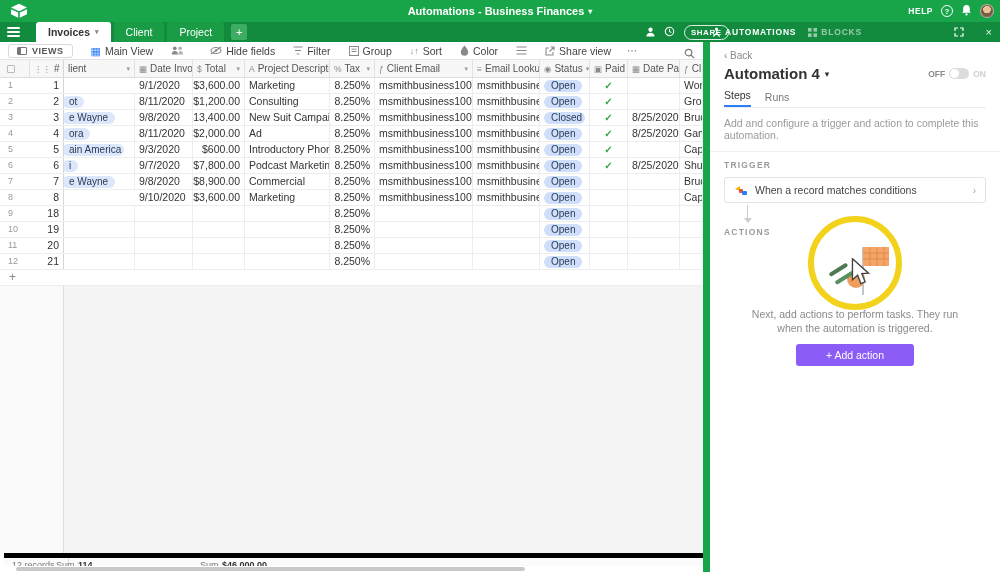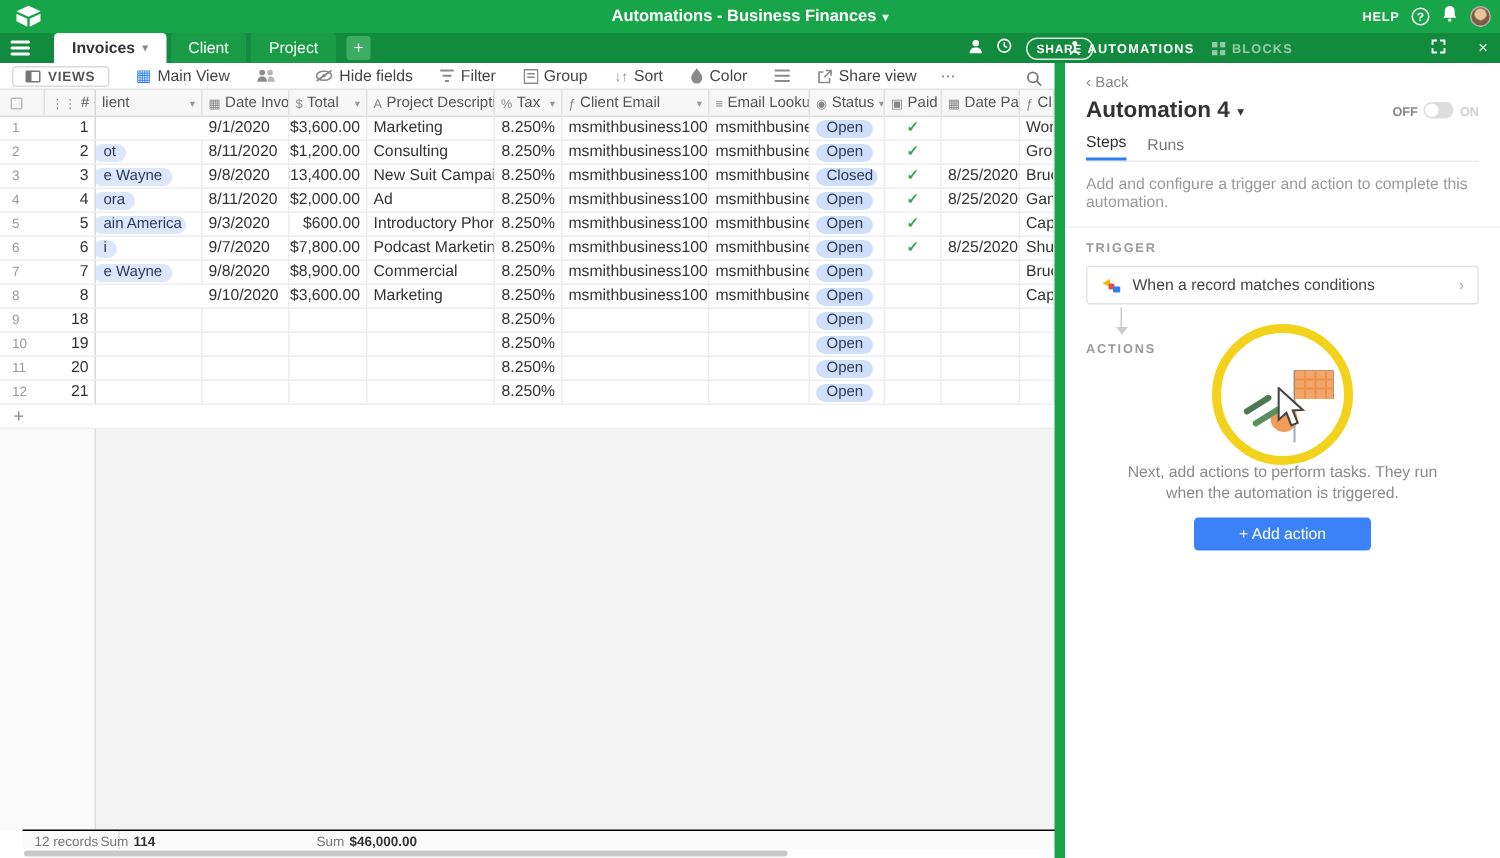--- a/index.html
+++ b/index.html
@@ -56,21 +56,21 @@
   .cell.rownum { color:#999; font-size:9px; border-right:none; padding-left:8px; }
   .freezeb { border-right:1px solid #d7d7d7 !important; }
   .chip { background:#DCE7FC; color:#2B3A55; border-radius:8px; padding:0 7px; font-size:10px; line-height:12px; height:12px; display:inline-block; overflow:hidden; max-width:100%; }
   .chip.cut { margin-left:-6px; }
   .status-chip { background:#CFDFFB; }
   .check { color:#2EA44F; font-weight:bold; font-size:10px; width:100%; text-align:center; }
   .addrow { display:flex; height:16px; border-bottom:1px solid #ededed; background:#fff; color:#888; font-size:12px; }
   .addrow span { padding-left:9px; line-height:15px; cursor:pointer; }
   .filler { position:absolute; left:0; top:286px; width:703px; height:267px; background:#f4f4f4; }
   .filler .left { position:absolute; left:0; top:0; width:64px; height:100%; background:#fafafa; border-right:1px solid #ddd; }
-  .statusbar { position:absolute; left:15px; top:553px; width:703px; height:15px; background:#fbfbfb; border-top:1px solid #000000; font-size:9px; color:#777; }
+  .statusbar { position:absolute; left:4px; top:553px; width:703px; height:15px; background:#fbfbfb; border-top:5px solid #000000; font-size:9px; color:#777; }
   .statusbar .sb-i { position:absolute; top:2px; }
   .sb-dark { color:#333; font-weight:bold; }
   .sb-line { position:absolute; left:64px; top:0; bottom:0; width:1px; background:#ddd; }
   .hscroll { position:absolute; left:0; top:566px; width:703px; height:6px; background:#fff; }
   .hthumb { position:absolute; left:16px; top:1px; width:509px; height:4px; border-radius:2px; background:#c9c9c9; cursor:pointer; }
 
   
   .gstrip { position:absolute; left:703px; top:42px; width:7px; bottom:0; background:#18A54A; }
   .panel { position:absolute; left:710px; top:42px; right:0; bottom:0; background:#fff; overflow:hidden; }
   .p-inner { padding:8px 14px 0 14px; }
@@ -90,21 +90,21 @@
   .p-div { height:1px; background:#f0f0f0; margin:10px -14px 8px -14px; }
   .sec-lbl { font-size:8.5px; font-weight:bold; letter-spacing:1.2px; color:#9a9a9a; }
   .trig-card { margin-top:7px; border:1px solid #e2e2e2; border-radius:3px; background:#fff; display:flex; align-items:center; gap:8px; padding:6px 9px; cursor:pointer; }
   .trig-txt { font-size:10.5px; color:#444; }
   .trig-chev { margin-left:auto; color:#aaa; font-size:10px; }
   .connector { margin:2px 0 2px 18px; width:12px; height:20px; position:relative; }
   .connector .line { position:absolute; left:5px; top:0; width:1px; height:14px; background:#ccc; }
   .connector .arr { position:absolute; left:2px; top:13px; width:0; height:0; border-left:4px solid transparent; border-right:4px solid transparent; border-top:5px solid #ccc; }
   .empty { text-align:center; margin-top:4px; }
   .empty-txt { font-size:10.5px; color:#8a8a8a; line-height:1.35; margin-top:4px; }
-  .add-action { display:inline-flex; align-items:center; margin-top:9px; background:#3b82f6; color:#fff; font-size:10.5px; border:none; border-radius:3px; padding:5px 30px; cursor:pointer; }
+  .add-action { display:inline-flex; align-items:center; margin-top:9px; background:#8b5cf6; color:#fff; font-size:10.5px; border:none; border-radius:3px; padding:5px 30px; cursor:pointer; }
 
   
   .ring { position:absolute; left:808px; top:216px; width:94px; height:94px; border:6px solid #F2D21A; border-radius:50%; pointer-events:none; }
   .cursor { position:absolute; left:851px; top:258px; pointer-events:none; }
 </style>
 </head>
 <body>
 
 <div class="app">
 

